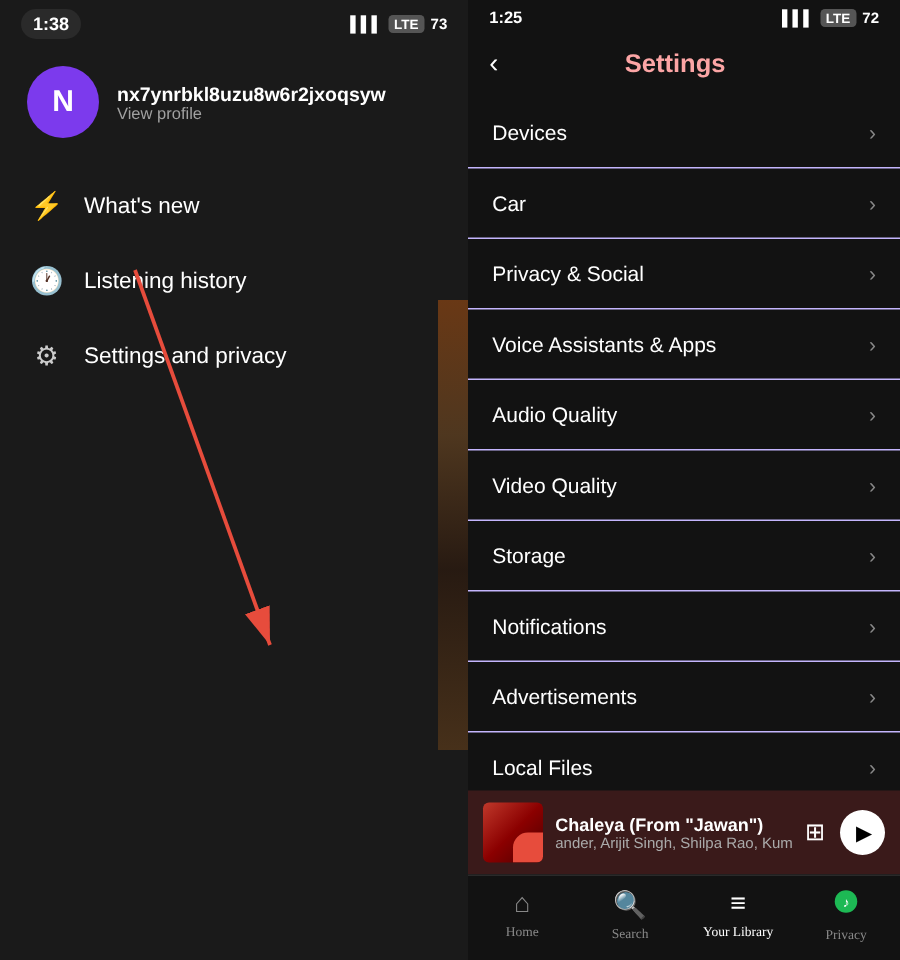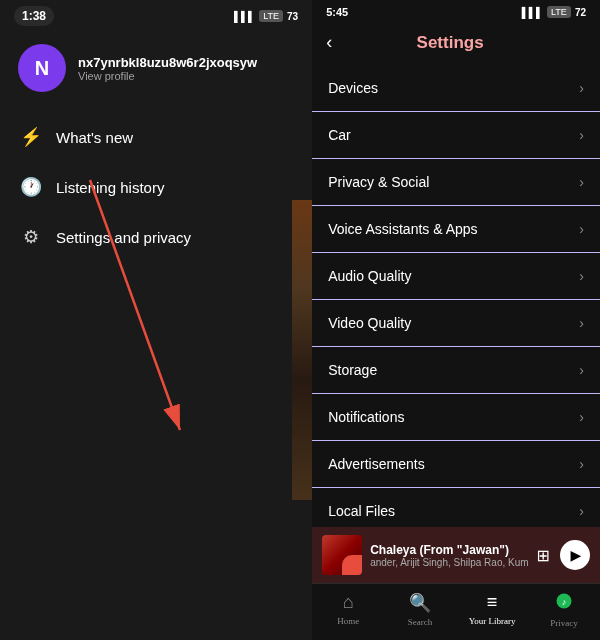--- a/index.html
+++ b/index.html
@@ -43,21 +43,21 @@
       display: flex;
       align-items: center;
       gap: 4px;
       font-size: 10px;
     }
     .lte-badge {
       background: #555;
       border-radius: 3px;
       padding: 1px 4px;
       font-size: 9px;
-      font-weight: 400;
+      font-weight: 700;
       text-align: right;
     }
 
     .profile-section {
       padding: 12px 18px 20px;
       display: flex;
       align-items: center;
       gap: 12px;
     }
     .avatar {
@@ -337,21 +337,21 @@
       <line x1="30" y1="10" x2="120" y2="260" stroke="#e74c3c" stroke-width="2.5" marker-end="url(#arrowhead)"></line>
     </svg>
   </div>
 
   <div class="album-strip"></div>
 </div>
 
 <div class="right-panel">
 
   <div class="status-bar-right">
-    <span>5:45</span>
+    <span>1:25</span>
     <div class="signal-icons">
       <span>▌▌▌</span>
       <span class="lte-badge">LTE</span>
       <span>72</span>
     </div>
   </div>
 
   <div class="settings-header">
     <span class="back-btn">‹</span>
     <span class="settings-title">Settings</span>

